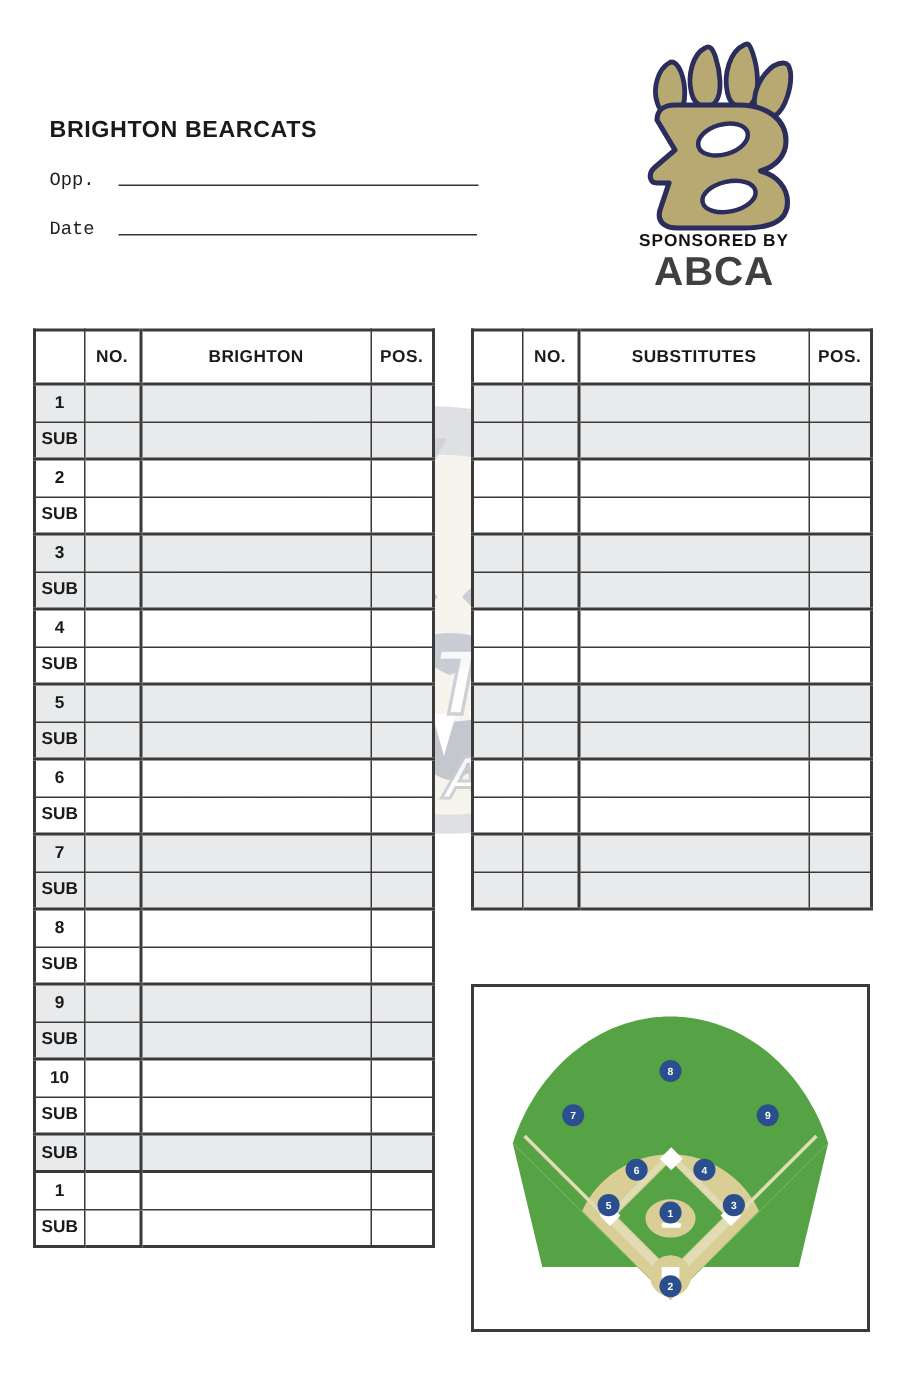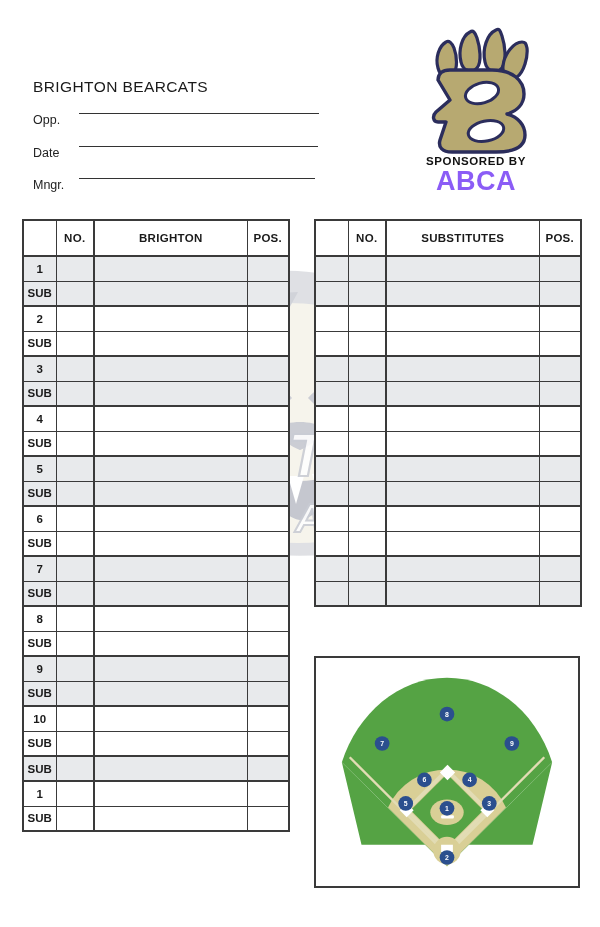--- a/index.html
+++ b/index.html
@@ -26,29 +26,31 @@
     z-index: 0;
     opacity: 1;
   }
   #watermark svg { width: 100%; height: 100%; display: block; }
 
   
   #team-title {
     position: absolute;
     left: 33px; top: 78px;
     font-size: 15.5px;
-    font-weight: normal;
+    font-weight: bold;
     letter-spacing: 0.4px;
     color: #1a1a1a;
     z-index: 5;
   }
   .field-line {
     position: absolute;
     display: flex;
+    align-items: flex-end;
     z-index: 5;
+    font-family: Liberation Mono, monospace;
   }
   .field-line .fl-label {
     font-size: 12.5px;
     color: #222;
     width: 46px;
     line-height: 14px;
   }
   .field-line .fl-rule {
     display: block;
     height: 0;
@@ -75,21 +77,21 @@
     font-size: 11.5px;
     font-weight: bold;
     letter-spacing: 0.6px;
     color: #111;
     margin-top: 1px;
   }
   #sponsor-name {
     font-size: 27px;
     font-weight: bold;
     letter-spacing: 0.5px;
-    color: #8b5cf6;
+    color: #404040;
     line-height: 29px;
   }
 
   
   .lineup-table {
     position: absolute;
     border-collapse: collapse;
     table-layout: fixed;
     z-index: 4;
     background: transparent;
@@ -205,24 +207,20 @@
   </div>
 
   <div id="team-title">BRIGHTON BEARCATS</div>
 
   <div class="field-line" id="line-opp">
     <span class="fl-label">Opp.</span>
     <span class="fl-rule"></span>
   </div>
   <div class="field-line" id="line-date">
     <span class="fl-label">Date</span>
-    <span class="fl-rule"></span>
-  </div>
-  <div class="field-line" id="line-mngr">
-    <span class="fl-label">Mngr.</span>
     <span class="fl-rule"></span>
   </div>
 
   <div id="logo-block">
     <svg id="logo-mark" viewBox="0 0 136 128" xmlns="http://www.w3.org/2000/svg">
 
       <g stroke="#2b2d5c" stroke-width="3.2" fill="#b7a971">
         <path d="M38 16 C31 20 27 32 30 42 C32 50 40 53 45 48 C50 43 49 30 46 22 C44 17 41 14 38 16 Z"></path>
         <path d="M62 6 C54 10 50 24 53 36 C55 45 64 48 69 42 C74 36 72 21 69 12 C67 6 65 4 62 6 Z"></path>
         <path d="M88 4 C79 8 74 23 77 36 C79 46 89 49 94 42 C99 35 97 19 94 10 C92 4 91 2 88 4 Z"></path>

